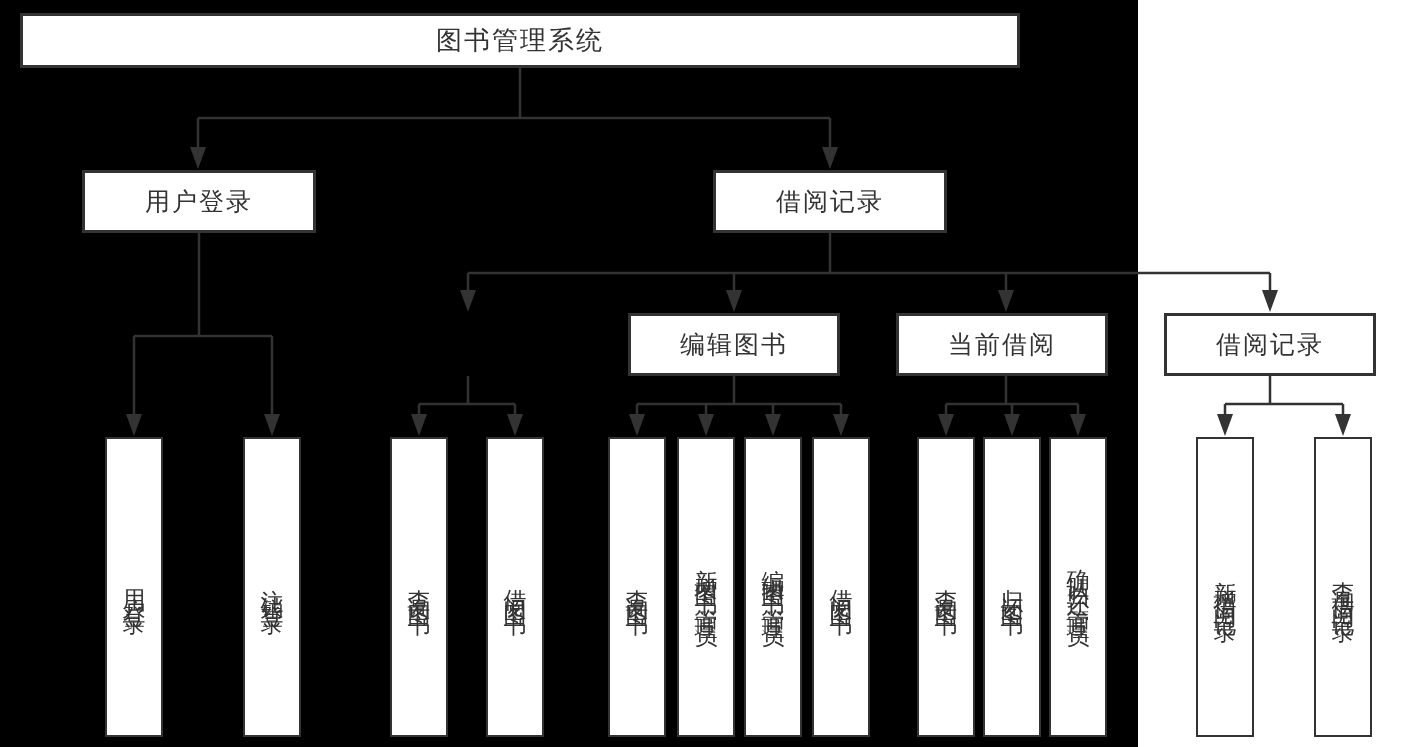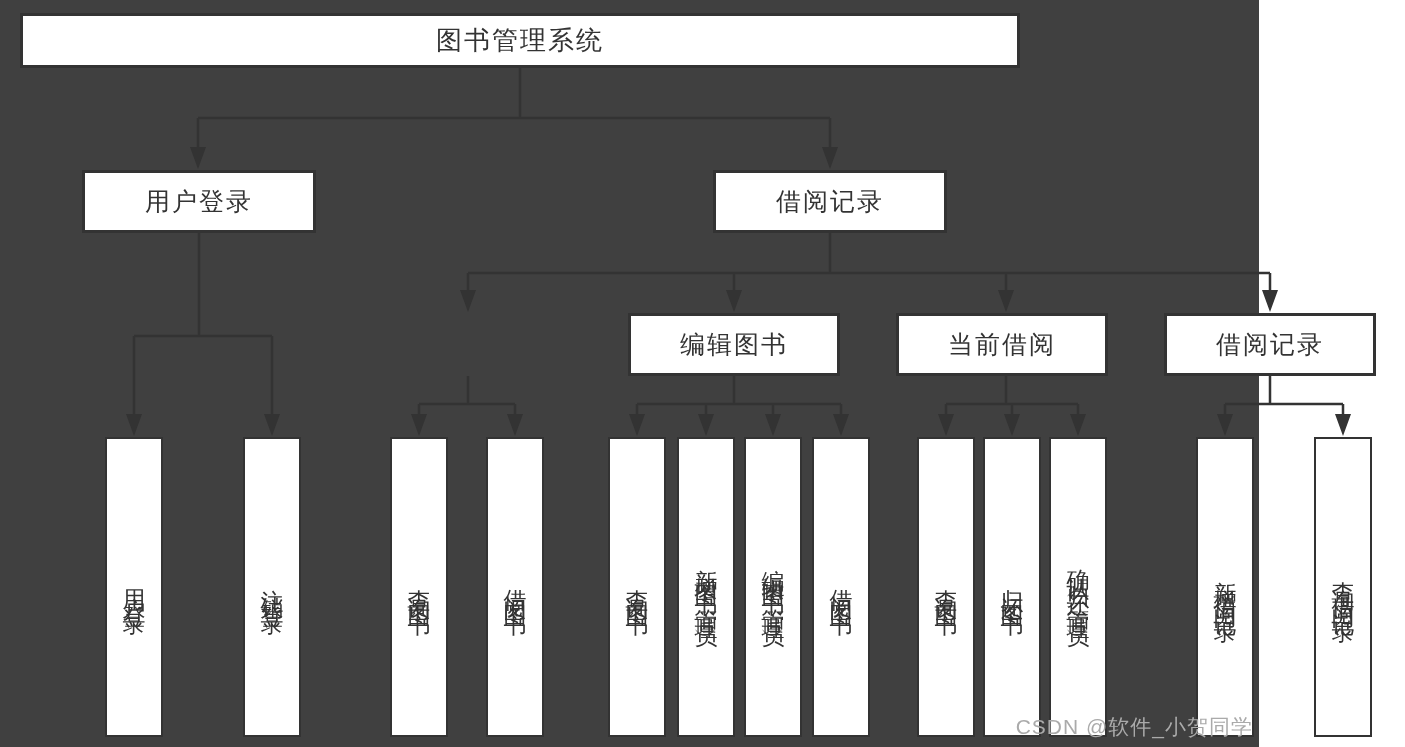--- a/index.html
+++ b/index.html
@@ -3,22 +3,22 @@
 <meta charset="utf-8">
 <style>
   * { margin: 0; padding: 0; box-sizing: border-box; }
   html, body { background: #ffffff; }
   body {
     font-family: "Liberation Sans", "DejaVu Sans", sans-serif;
     width: 1405px; height: 747px; overflow: hidden;
   }
   .canvas {
     position: relative;
-    width: 1259px; height: 747px;
-    background: #404040;
+    width: 1138px; height: 747px;
+    background: #000000;
     padding-left: 35px;
   }
   svg.wires { position: absolute; left: 0; top: 0; width: 1405px; height: 747px; }
 
   .box {
     position: absolute;
     background: #ffffff;
     border: 3px solid #333333;
     color: #333333;
     display: flex;
@@ -137,15 +137,14 @@
     <span class="vtext">确认归还（管理员）</span>
   </div>
 
   <div class="box v" style="left:1196px">
     <span class="vtext">新增借阅记录</span>
   </div>
   <div class="box v" style="left:1314px">
     <span class="vtext">查询借阅记录</span>
   </div>
 
-  <div class="watermark">CSDN @软件_小贺同学</div>
 
 </div>
 
 </body></html>

